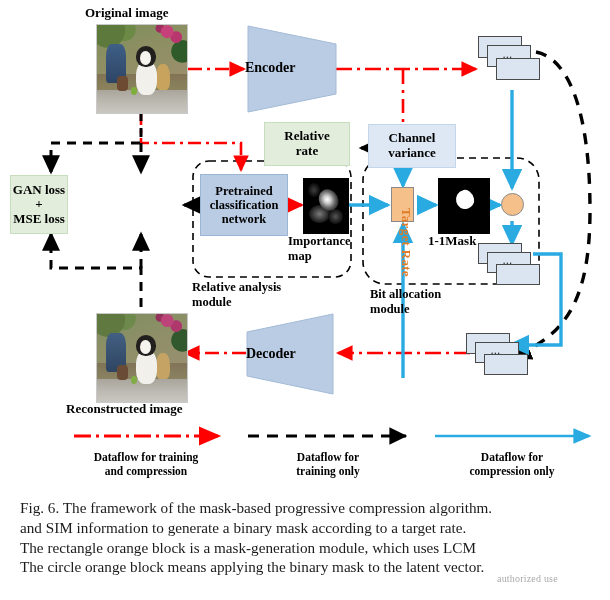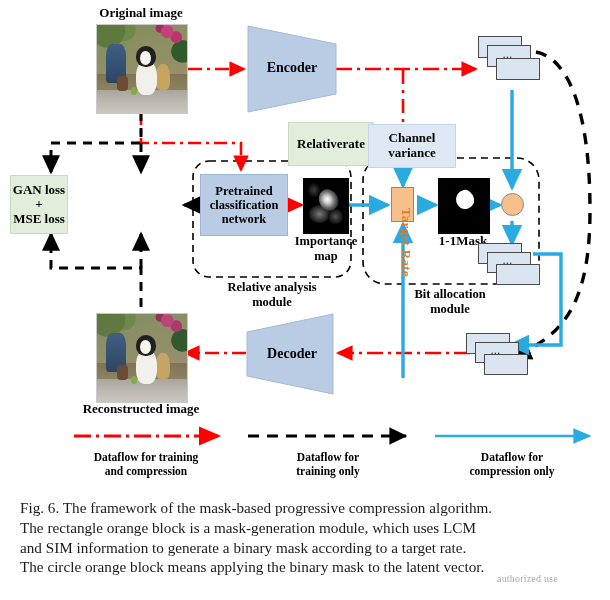--- a/index.html
+++ b/index.html
@@ -13,21 +13,21 @@
     display:flex;align-items:center;justify-content:center;
     text-align:center;font-weight:bold;font-family:"Liberation Serif",serif;
     line-height:1.12;
   }
   .box-green{background:#e2eedb;border:1px solid #c8dcc0;}
   .box-blue{background:#b9cce4;border:1px solid #9bb6d4;}
   .box-lblue{background:#dde8f4;border:1px solid #c6d6ea;}
   .box-orange{background:#f5c08a;border:1.4px solid #8a8a8a;}
 
   
-  .lbl{position:absolute;font-weight:bold;text-align:center;line-height:1.15;
+  .lbl{position:absolute;font-weight:bold;text-align:left;line-height:1.15;
        font-family:"Liberation Serif",serif;}
 
   
   .photo{position:absolute;border:1px solid #c9c9c9;overflow:hidden;background:#8c9a6e;}
   .photo .sky{position:absolute;left:0;top:0;width:100%;height:62%;
       background:
         radial-gradient(circle at 78% 12%, #c6417a 0 7%, transparent 8%),
         radial-gradient(circle at 88% 22%, #b8356e 0 6%, transparent 7%),
         radial-gradient(circle at 70% 6%,  #9d2f5e 0 5%, transparent 6%),
         radial-gradient(circle at 12% 10%, #5d7a3c 0 18%, transparent 19%),
@@ -194,21 +194,21 @@
   </svg>
   <div class="lbl" style="left:245px;top:60px;width:94px;font-size:14px;">Encoder</div>
 
   <div class="stack" style="left:478px;top:36px;width:64px;height:54px;">
     <div class="sheet" style="left:0;top:0;width:44px;height:22px;"></div>
     <div class="sheet" style="left:9px;top:9px;width:44px;height:22px;"></div>
     <div class="dots" style="left:25px;top:14px;">...</div>
     <div class="sheet" style="left:18px;top:22px;width:44px;height:22px;"></div>
   </div>
 
-  <div class="box box-green" style="left:288px;top:122px;width:86px;height:44px;font-size:13px;flex-direction:row;">
+  <div class="box box-green" style="left:264px;top:122px;width:86px;height:44px;font-size:13px;flex-direction:column;">
     <span>Relative</span>
     <span>rate</span>
   </div>
 
   <div class="box box-lblue" style="left:368px;top:124px;width:88px;height:44px;font-size:13px;flex-direction:column;">
     <span>Channel</span>
     <span>variance</span>
   </div>
 
   <div class="box box-green" style="left:10px;top:175px;width:58px;height:59px;font-size:13px;flex-direction:column;">
@@ -311,17 +311,17 @@
     <span>training only</span>
   </div>
   <div class="legend-text" style="left:432px;top:26px;width:160px;">
     <span>Dataflow for</span><br>
     <span>compression only</span>
   </div>
 </div>
 
 <div id="caption">
   <span class="ln">Fig. 6.   The framework of the mask-based progressive compression algorithm.</span>
+  <span class="ln">and SIM information to generate a binary mask according to a target rate.</span>
   <span class="ln">The rectangle orange block is a mask-generation module, which uses LCM</span>
-  <span class="ln">and SIM information to generate a binary mask according to a target rate.</span>
   <span class="ln">The circle orange block means applying the binary mask to the latent vector.</span>
 </div>
 <div class="watermark">authorized use</div>
 
 </body></html>

